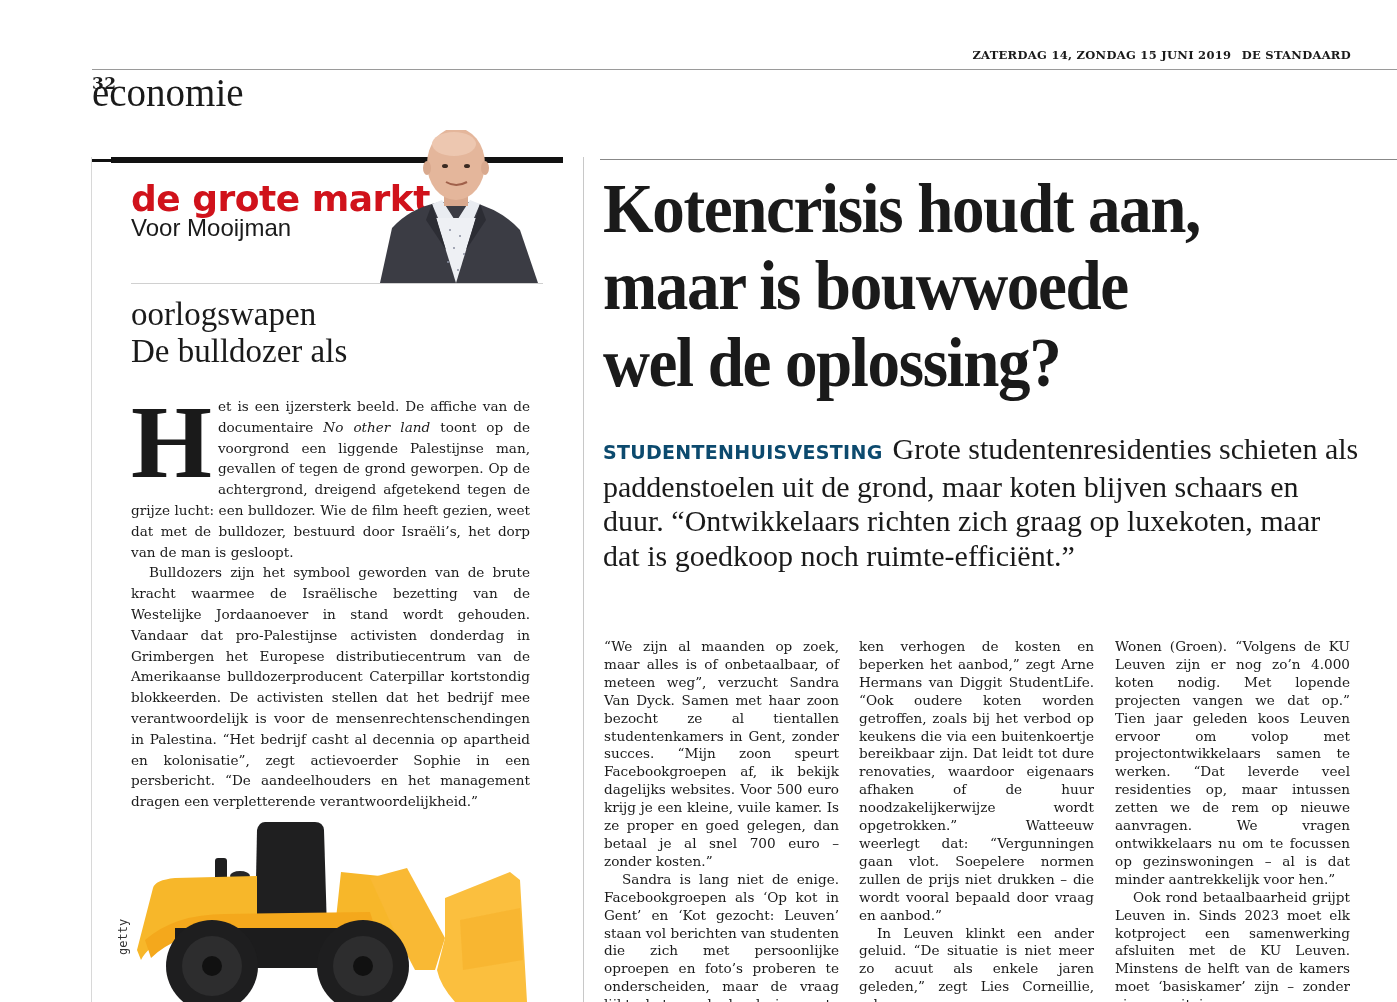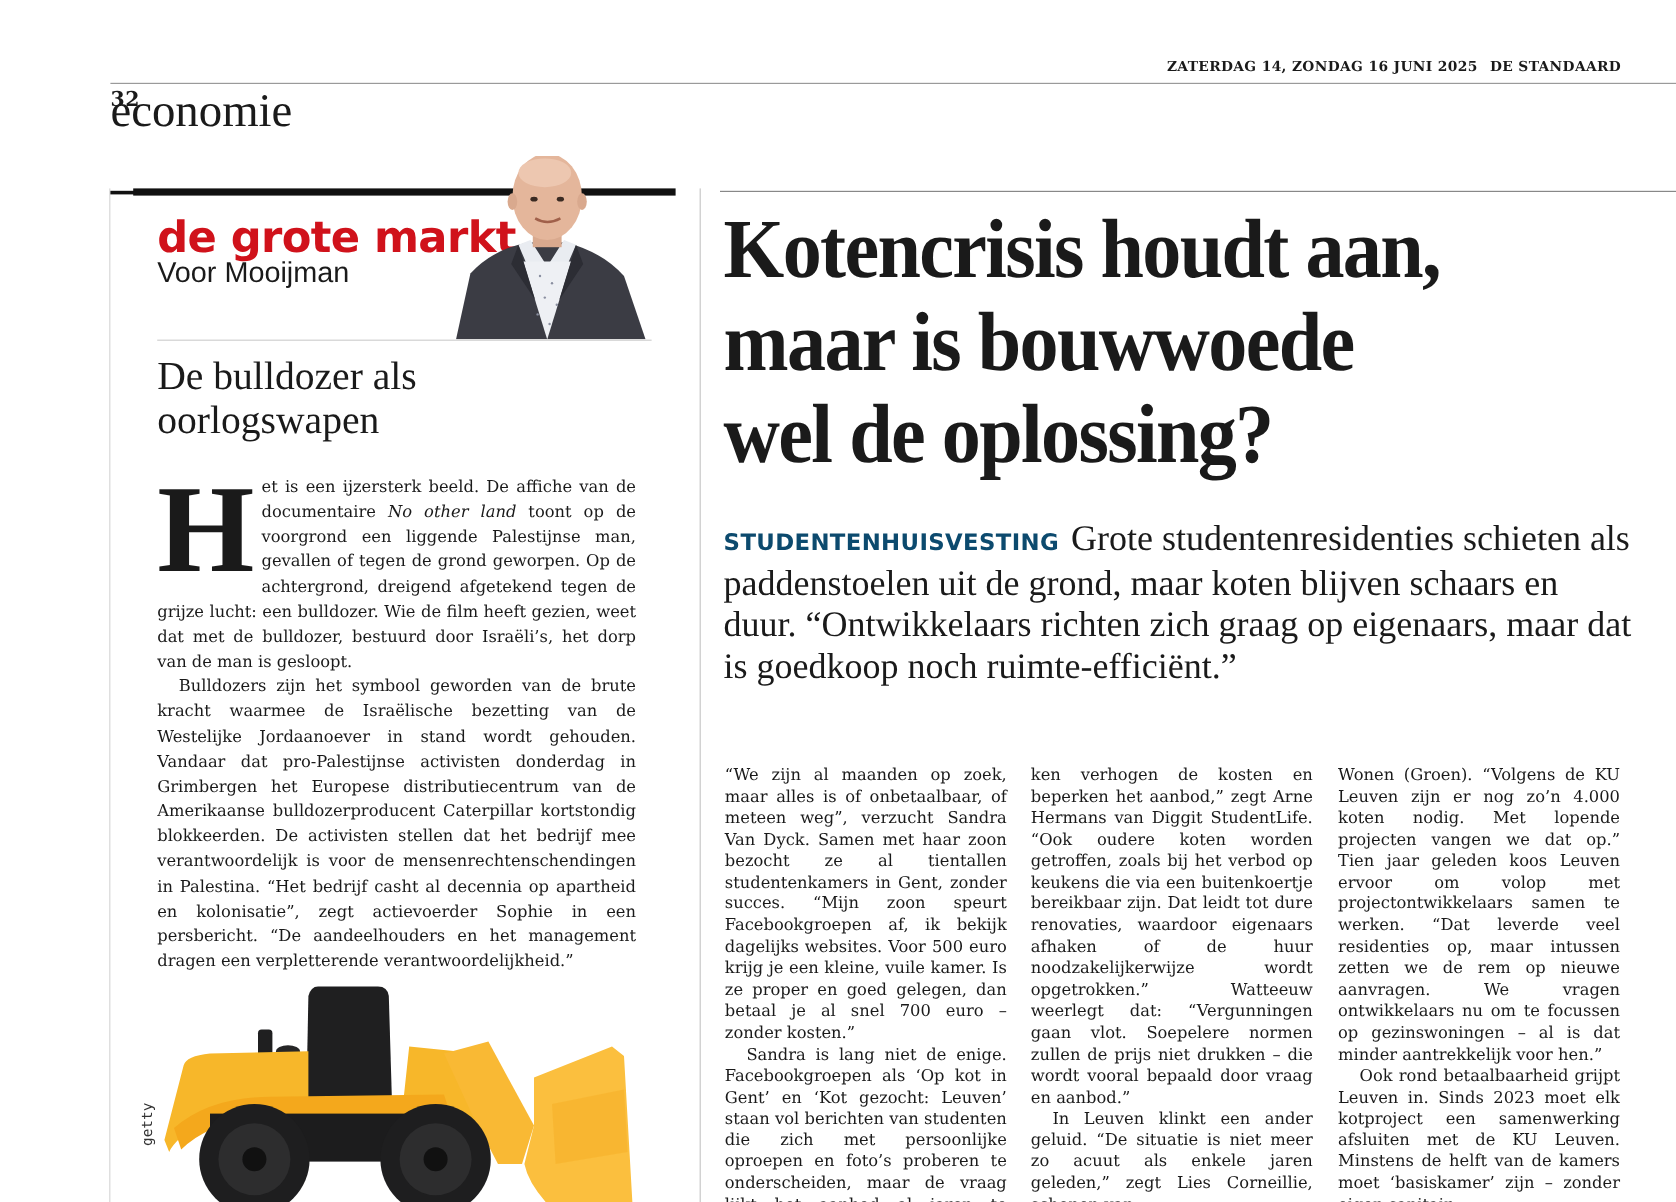--- a/index.html
+++ b/index.html
@@ -39,21 +39,21 @@
   .c1 { left:604px; }
   .c2 { left:859px; }
   .c3 { left:1115px; }
   em { font-style:italic; }
 </style>
 </head>
 <body>
 
 <div class="abs pageno">32</div>
 <div class="abs dateline">
-  <span>ZATERDAG 14, ZONDAG 16 JUNI 2025</span>
+  <span>ZATERDAG 14, ZONDAG 15 JUNI 2019</span>
   <span class="pub">DE STANDAARD</span>
 </div>
 <div class="abs toprule"></div>
 <div class="abs section">economie</div>
 
 <div class="abs col-left-border"></div>
 <div class="abs col-left-right"></div>
 <div class="abs thickrule-left"></div>
 <div class="abs thickrule"></div>
 
@@ -87,22 +87,22 @@
     <ellipse cx="97" cy="36" rx="3" ry="2" fill="#3a2a22"></ellipse>
     <path d="M76 52 Q86 58 97 52" stroke="#a0604a" stroke-width="2" fill="none"></path>
     <ellipse cx="57" cy="38" rx="4" ry="7" fill="#d9a98e"></ellipse>
     <ellipse cx="115" cy="38" rx="4" ry="7" fill="#d9a98e"></ellipse>
   </svg>
 </div>
 
 <div class="abs thinrule"></div>
 
 <div class="abs opinion-title">
+  <div>oorlogswapen</div>
   <div>De bulldozer als</div>
-  <div>oorlogswapen</div>
 </div>
 
 <div class="abs opinion-body">
   <p class="first"><span class="dropcap">H</span><span>et is een ijzersterk beeld. De affiche van de documentaire </span><em>No other land</em><span> toont op de voorgrond een liggende Palestijnse man, gevallen of tegen de grond geworpen. Op de achtergrond, dreigend afgetekend tegen de grijze lucht: een bulldozer. Wie de film heeft gezien, weet dat met de bulldozer, bestuurd door Israëli’s, het dorp van de man is gesloopt.</span></p>
   <p>Bulldozers zijn het symbool geworden van de brute kracht waarmee de Israëlische bezetting van de Westelijke Jordaanoever in stand wordt gehouden. Vandaar dat pro-Palestijnse activisten donderdag in Grimbergen het Europese distributiecentrum van de Amerikaanse bulldozerproducent Caterpillar kortstondig blokkeerden. De activisten stellen dat het bedrijf mee verantwoordelijk is voor de mensenrechtenschendingen in Palestina. “Het bedrijf casht al decennia op apartheid en kolonisatie”, zegt actievoerder Sophie in een persbericht. “De aandeelhouders en het management dragen een verpletterende verantwoordelijkheid.”</p>
 </div>
 
 <div class="abs bulldozer">
   <svg width="465" height="192" viewBox="0 0 465 192">
 
@@ -132,21 +132,21 @@
 
 <div class="abs article-rule"></div>
 
 <div class="abs headline">
   <div>Kotencrisis houdt aan,</div>
   <div>maar is bouwwoede</div>
   <div>wel de oplossing?</div>
 </div>
 
 <div class="abs lead">
-  <span class="kicker">STUDENTENHUISVESTING</span><span>Grote studentenresidenties schieten als paddenstoelen uit de grond, maar koten blijven schaars en duur. “Ontwikkelaars richten zich graag op eigenaars, maar dat is goedkoop noch ruimte-efficiënt.”</span>
+  <span class="kicker">STUDENTENHUISVESTING</span><span>Grote studentenresidenties schieten als paddenstoelen uit de grond, maar koten blijven schaars en duur. “Ontwikkelaars richten zich graag op luxekoten, maar dat is goedkoop noch ruimte-efficiënt.”</span>
 </div>
 
 <div class="abs bodycol c1">
   <p class="noindent">“We zijn al maanden op zoek, maar alles is of onbetaalbaar, of meteen weg”, verzucht Sandra Van Dyck. Samen met haar zoon bezocht ze al tientallen studentenkamers in Gent, zonder succes. “Mijn zoon speurt Facebookgroepen af, ik bekijk dagelijks websites. Voor 500 euro krijg je een kleine, vuile kamer. Is ze proper en goed gelegen, dan betaal je al snel 700 euro – zonder kosten.”</p>
   <p>Sandra is lang niet de enige. Facebookgroepen als ‘Op kot in Gent’ en ‘Kot gezocht: Leuven’ staan vol berichten van studenten die zich met persoonlijke oproepen en foto’s proberen te onderscheiden, maar de vraag lijkt het aanbod al jaren te overstijgen.</p>
 </div>
 <div class="abs bodycol c2">
   <p class="noindent">ken verhogen de kosten en beperken het aanbod,” zegt Arne Hermans van Diggit StudentLife. “Ook oudere koten worden getroffen, zoals bij het verbod op keukens die via een buitenkoertje bereikbaar zijn. Dat leidt tot dure renovaties, waardoor eigenaars afhaken of de huur noodzakelijkerwijze wordt opgetrokken.” Watteeuw weerlegt dat: “Vergunningen gaan vlot. Soepelere normen zullen de prijs niet drukken – die wordt vooral bepaald door vraag en aanbod.”</p>
   <p>In Leuven klinkt een ander geluid. “De situatie is niet meer zo acuut als enkele jaren geleden,” zegt Lies Corneillie, schepen van</p>
 </div>

